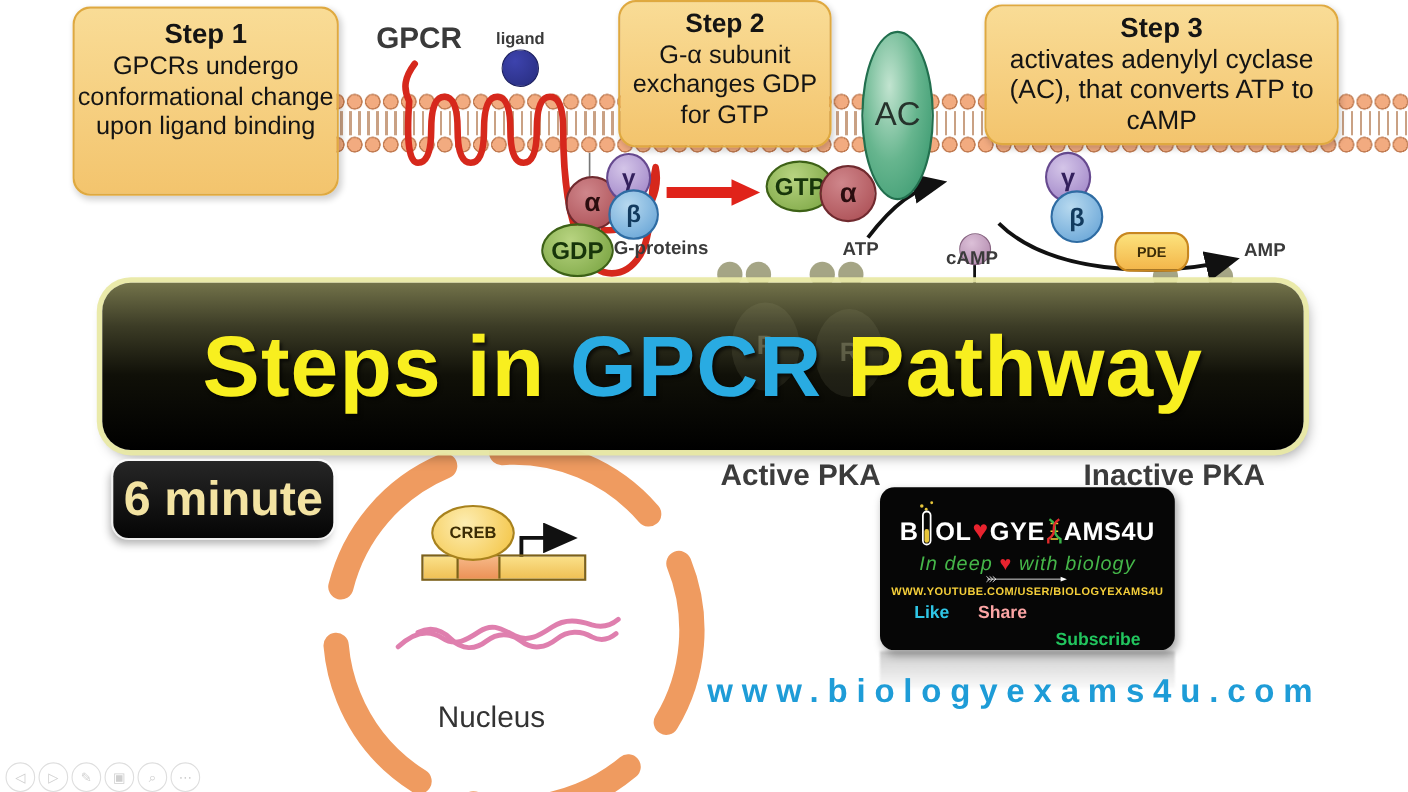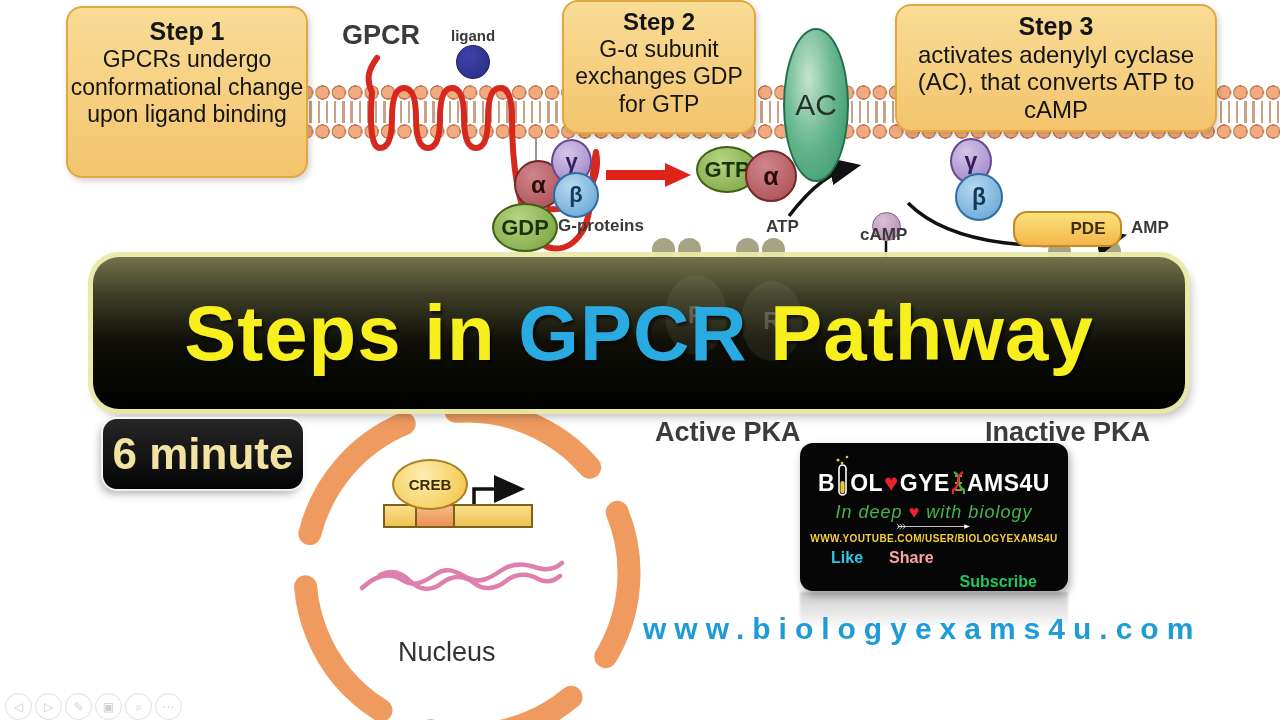--- a/index.html
+++ b/index.html
@@ -33,21 +33,21 @@
   #gamma-l{left:551px;top:139px;width:37px;height:41px;border-radius:50%;background:radial-gradient(circle at 38% 30%,#d4c5e8,#9a7ec4);border:2px solid #66498f;font-size:22px;color:#33205c;}
   #beta-l{left:553px;top:172px;width:42px;height:42px;background:radial-gradient(circle at 38% 30%,#b7d9ef,#5f9fd4);border:2px solid #2e6ca3;font-size:22px;color:#123a5e;}
   .green{background:radial-gradient(circle at 40% 30%,#b8d481,#74a03c);border:2.5px solid #3d6116;color:#17350a;border-radius:50%;}
   #gdp{left:492px;top:203px;width:62px;height:45px;font-size:22px;}
   #gtp{left:696px;top:146px;width:58px;height:43px;font-size:22px;}
   #alpha-r{left:745px;top:150px;width:48px;height:48px;background:radial-gradient(circle at 38% 30%,#cf868b,#a8494f);border:2px solid #702a2f;font-size:25px;color:#2b0d0f;}
   #ac{left:783px;top:28px;width:62px;height:150px;border-radius:50%;background:radial-gradient(ellipse at 38% 32%,#c2e4d0 0%,#66b58e 48%,#2f9268 100%);border:2px solid #226f4e;font-size:30px;color:#26332c;font-weight:normal;}
   #gamma-r{left:950px;top:138px;width:38px;height:42px;border-radius:50%;background:radial-gradient(circle at 38% 30%,#d4c5e8,#9a7ec4);border:2px solid #66498f;font-size:23px;color:#33205c;}
   #beta-r{left:955px;top:173px;width:44px;height:44px;background:radial-gradient(circle at 38% 30%,#b7d9ef,#5f9fd4);border:2px solid #2e6ca3;font-size:23px;color:#123a5e;}
   #camp-dot{left:872px;top:212px;width:27px;height:27px;background:radial-gradient(circle at 38% 30%,#dcc0d8,#ad84a9);border:1.5px solid #85617f;}
-  #pde{left:1013px;top:211px;width:64px;height:32px;border-radius:14px;background:linear-gradient(180deg,#fce27c,#f3b64a);border:2px solid #c8871f;font-size:17px;color:#3c2c08;padding-left:41px;}
+  #pde{left:1013px;top:211px;width:64px;height:32px;border-radius:14px;background:linear-gradient(180deg,#fce27c,#f3b64a);border:2px solid #c8871f;font-size:13px;color:#3c2c08;}
   .redarrow{left:606px;top:170px;width:60px;height:10px;background:#e0231a;z-index:4;}
   .redarrow:after{content:'';position:absolute;left:59px;top:-7.5px;border-left:26px solid #e0231a;
                   border-top:12.5px solid transparent;border-bottom:12.5px solid transparent;}
 
   
   .bump{width:23px;height:23px;border-radius:50%;background:#8f8f66;opacity:.8;z-index:2;}
 
   
   #banner{left:93px;top:257px;width:1092px;height:152px;border-radius:26px;z-index:7;
           background:linear-gradient(180deg,#73734a 0%,#3c3c26 26%,#101008 55%,#000 100%);

